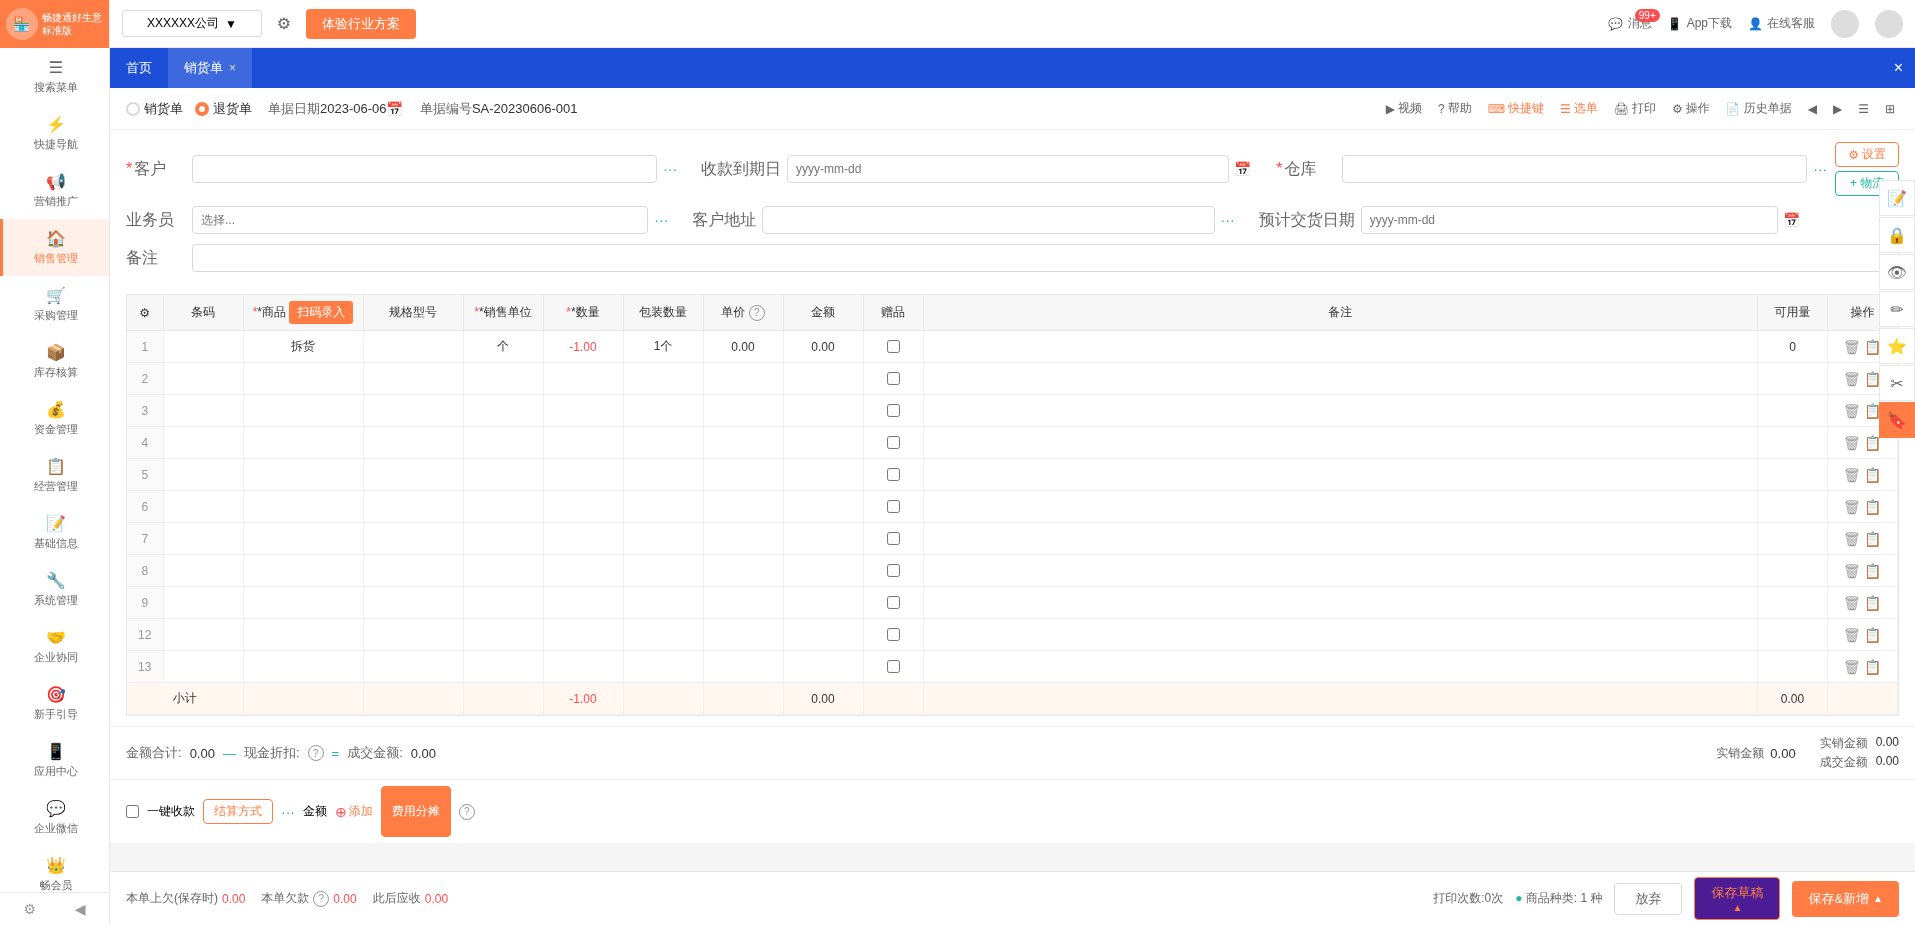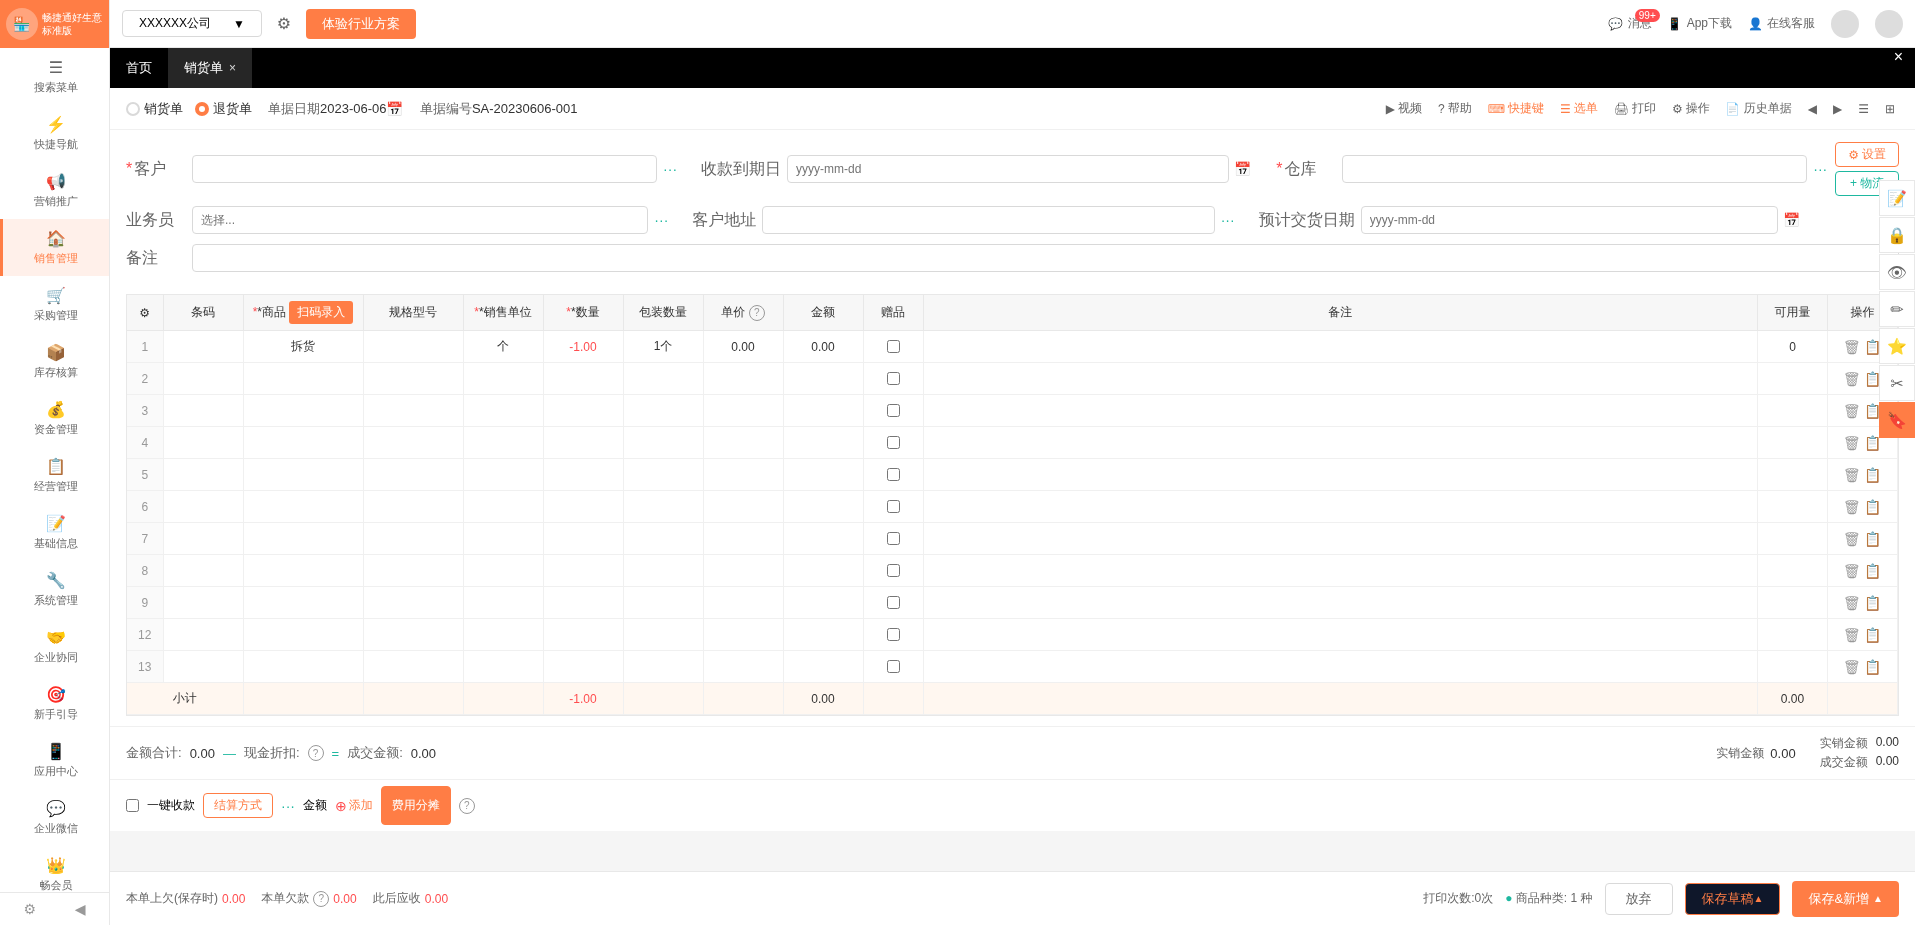--- a/index.html
+++ b/index.html
@@ -15,30 +15,30 @@
     .sidebar-item.active { background: #fff0ea; color: #ff7d45; border-left: 3px solid #ff7d45; }
     .sidebar-item-icon { font-size: 16px; }
     .sidebar-bottom { padding: 8px 4px; display: flex; justify-content: space-around; border-top: 1px solid #e8e8e8; }
     .sidebar-bottom-btn { color: #999; cursor: pointer; font-size: 14px; }
 
     
     .main { flex: 1; display: flex; flex-direction: column; overflow: hidden; }
 
     
     .top-header { height: 48px; background: #fff; display: flex; align-items: center; padding: 0 12px; border-bottom: 1px solid #e8e8e8; gap: 8px; }
-    .company-select { display: flex; align-items: center; gap: 4px; border: 1px solid #d9d9d9; border-radius: 4px; padding: 4px 16px; cursor: pointer; min-width: 140px; justify-content: space-between; font-size: 12px; }
+    .company-select { display: flex; align-items: center; gap: 4px; border: 1px solid #d9d9d9; border-radius: 4px; padding: 4px 24px; cursor: pointer; min-width: 140px; justify-content: space-between; font-size: 12px; }
     .settings-btn { width: 28px; height: 28px; display: flex; align-items: center; justify-content: center; cursor: pointer; color: #666; font-size: 16px; }
     .trial-btn { background: #ff7d45; color: #fff; border: none; border-radius: 4px; padding: 6px 16px; cursor: pointer; font-size: 13px; }
     .header-right { margin-left: auto; display: flex; align-items: center; gap: 16px; }
     .header-action { display: flex; align-items: center; gap: 4px; color: #666; cursor: pointer; font-size: 12px; position: relative; }
     .badge { background: #ff4d4f; color: #fff; border-radius: 10px; font-size: 10px; padding: 1px 4px; position: absolute; top: -6px; right: -8px; min-width: 18px; text-align: center; }
     .avatar { width: 28px; height: 28px; border-radius: 50%; background: #ddd; }
 
     
-    .tab-bar { height: 40px; background: #000000; display: flex; padding: 0 0; }
+    .tab-bar { height: 40px; background: #1d4ed8; display: flex; align-items: center; padding: 0 0; }
     .tab-bar-home { padding: 0 16px; height: 100%; display: flex; align-items: center; color: #fff; font-size: 13px; cursor: pointer; }
     .tab-bar-tab { padding: 0 16px; height: 100%; display: flex; align-items: center; color: #fff; font-size: 13px; cursor: pointer; background: rgba(255,255,255,0.15); gap: 6px; }
     .tab-close { font-size: 12px; color: rgba(255,255,255,0.8); cursor: pointer; }
     .tab-spacer { flex: 1; }
     .tab-close-all { color: #fff; padding: 0 12px; cursor: pointer; font-size: 16px; }
 
     
     .content { flex: 1; overflow-y: auto; background: #f5f5f5; }
     .form-container { background: #fff; margin: 0; padding: 0; }
 
@@ -88,33 +88,33 @@
     .footer-value { color: #333; }
     .footer-minus { color: #1eb8a0; }
     .footer-equals { color: #1eb8a0; }
     .help-icon { width: 16px; height: 16px; border-radius: 50%; border: 1px solid #999; display: inline-flex; align-items: center; justify-content: center; font-size: 10px; color: #999; cursor: pointer; }
 
     
     .payment-row { padding: 6px 16px; background: #fff; display: flex; align-items: center; gap: 8px; font-size: 12px; border-top: 1px solid #f0f0f0; }
     .payment-checkbox { cursor: pointer; }
     .payment-btn { border: 1px solid #ff7d45; color: #ff7d45; background: #fff; border-radius: 4px; padding: 3px 10px; cursor: pointer; font-size: 12px; }
     .add-btn { background: none; border: none; color: #ff7d45; cursor: pointer; display: flex; align-items: center; gap: 2px; font-size: 12px; }
-    .expense-btn { border: 1px solid #ff7d45; color: #ff7d45; background: #fff; border-radius: 4px; padding: 10px 10px; cursor: pointer; font-size: 12px; }
+    .expense-btn { border: 1px solid #ff7d45; color: #ff7d45; background: #fff; border-radius: 4px; padding: 16px 10px; cursor: pointer; font-size: 12px; }
     .expense-btn.active { background: #ff7d45; color: #fff; }
 
     
     .bottom-bar { height: 54px; background: #fff; border-top: 1px solid #e8e8e8; display: flex; align-items: center; padding: 0 16px; gap: 16px; }
     .bottom-stat { display: flex; align-items: center; gap: 4px; font-size: 12px; color: #333; }
     .bottom-stat-label { color: #666; }
     .bottom-stat-value { color: #ff4d4f; font-weight: 500; }
     .bottom-right { margin-left: auto; display: flex; align-items: center; gap: 12px; }
     .print-stat { font-size: 12px; color: #666; }
     .product-stat { font-size: 12px; color: #666; }
     .discard-btn { border: 1px solid #d9d9d9; background: #fff; color: #666; border-radius: 4px; padding: 6px 20px; cursor: pointer; font-size: 13px; }
-    .save-draft-btn { border: 1px solid #ff7d45; background: #0f172a; color: #ff7d45; border-radius: 4px; padding: 6px 16px; cursor: pointer; font-size: 13px; display: flex; align-items: center; gap: 0; }
+    .save-draft-btn { border: 1px solid #ff7d45; background: #4c1d95; color: #ff7d45; border-radius: 4px; padding: 6px 16px; cursor: pointer; font-size: 13px; display: flex; align-items: center; gap: 0; flex-direction: column; }
     .save-new-btn { background: #ff7d45; color: #fff; border: none; border-radius: 4px; padding: 9px 16px; cursor: pointer; font-size: 13px; display: flex; align-items: center; gap: 4px; }
     .btn-arrow { font-size: 10px; }
 
     
     .right-float { position: fixed; right: 0; top: 200px; display: flex; flex-direction: column; gap: 2px; z-index: 100; }
     .float-btn { width: 36px; height: 36px; background: #fff; border: 1px solid #e8e8e8; display: flex; align-items: center; justify-content: center; cursor: pointer; font-size: 16px; color: #666; }
     .float-btn.orange { background: #ff7d45; color: #fff; border-color: #ff7d45; }
 
     .col-settings { width: 36px; }
     .col-barcode { width: 80px; }

